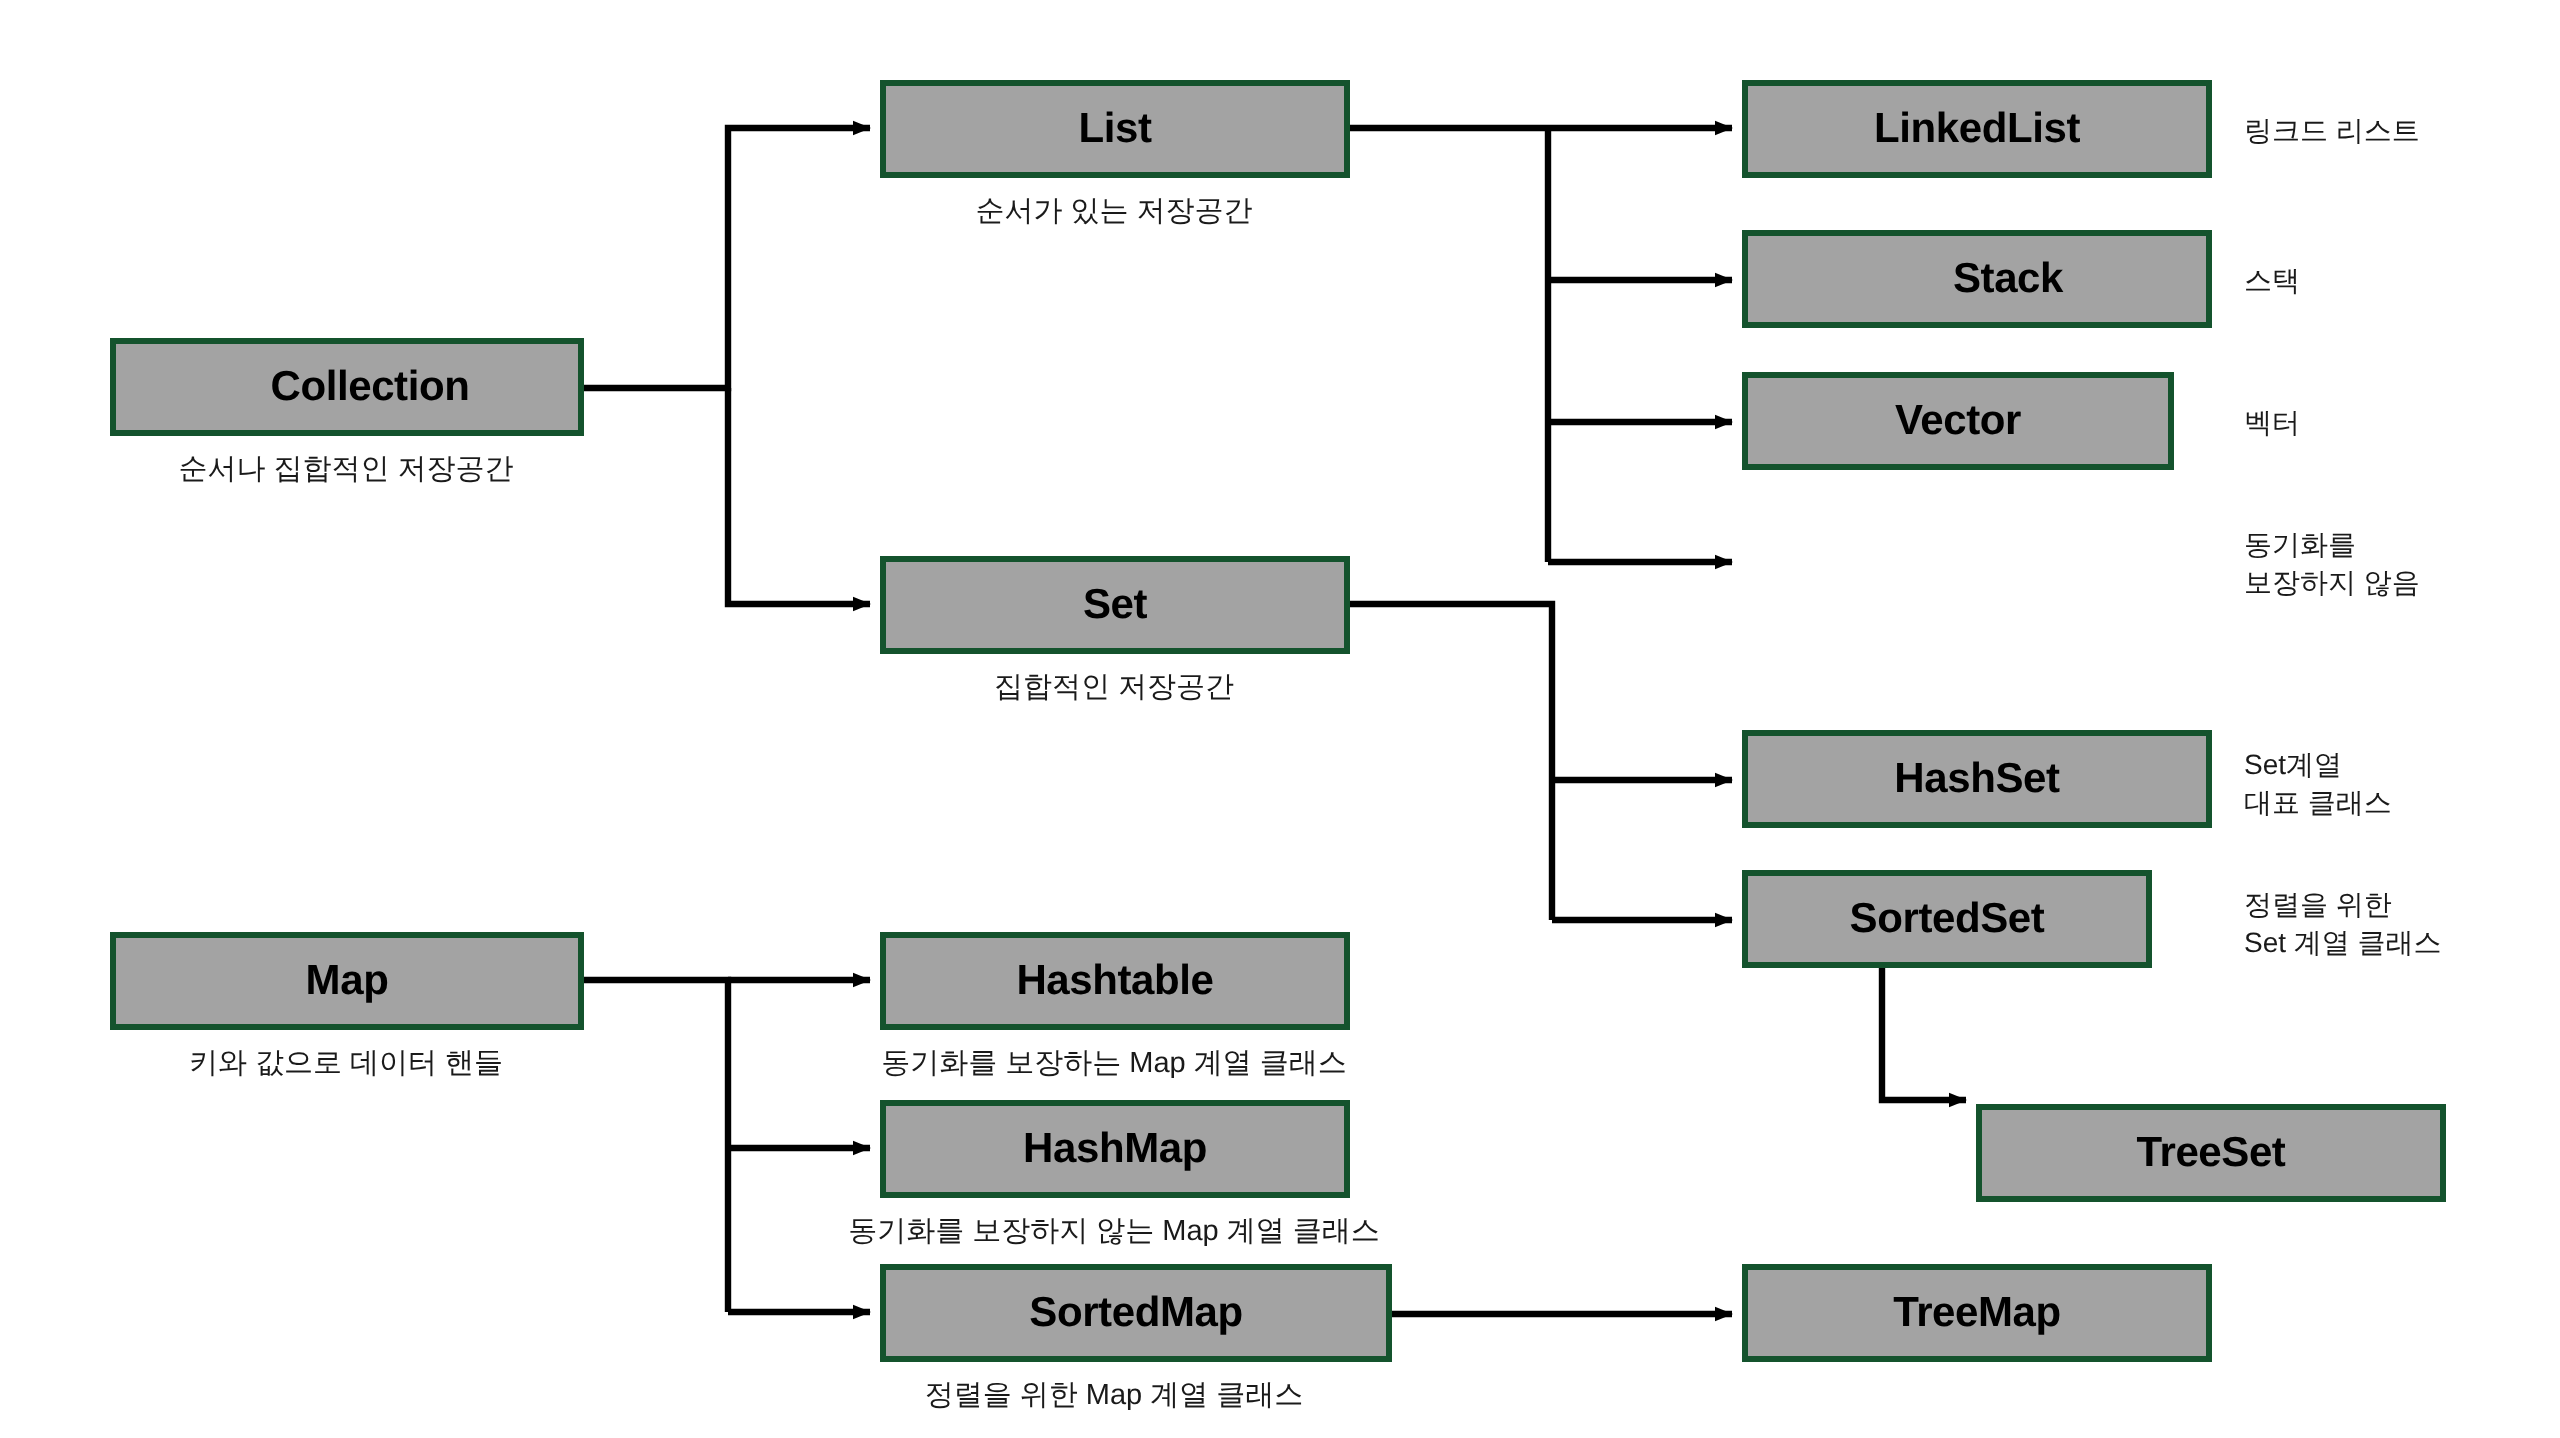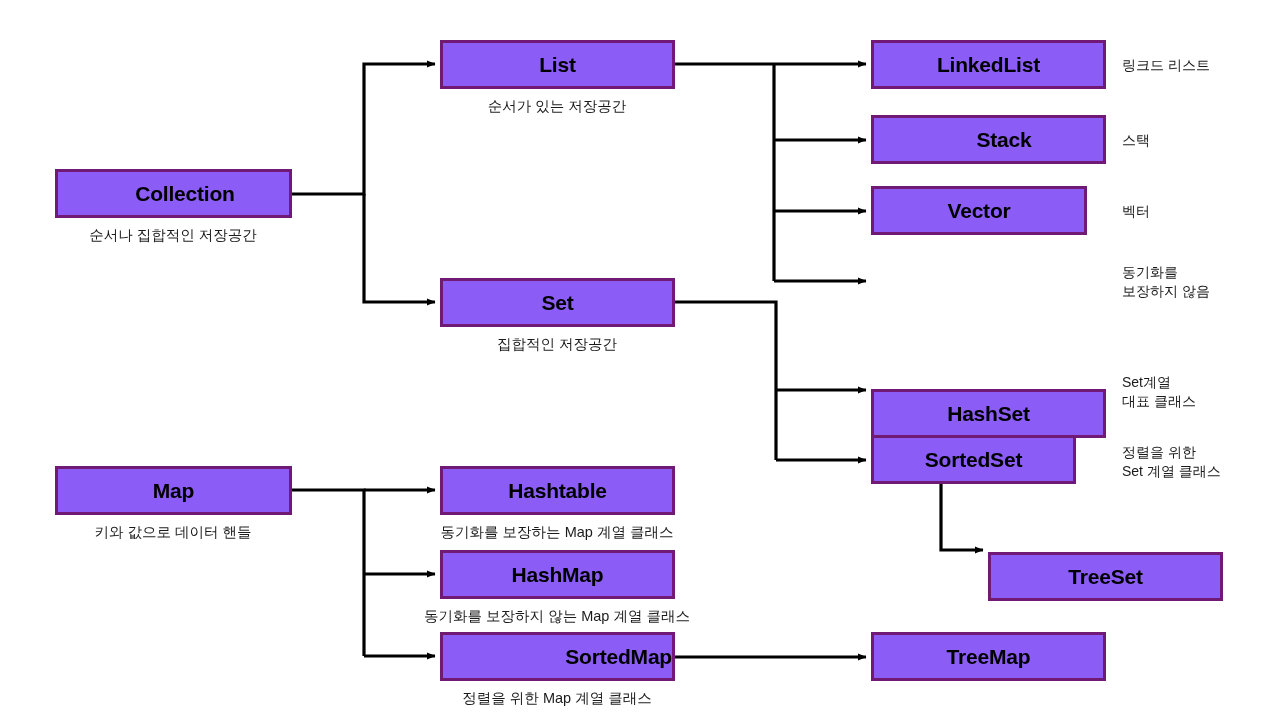--- a/index.html
+++ b/index.html
@@ -19,22 +19,22 @@
     position: absolute;
     left: 0;
     top: 0;
     width: 1280px;
     height: 719px;
     pointer-events: none;
   }
   .node {
     position: absolute;
     box-sizing: border-box;
-    background: #8b5cf6;
-    border: 3px solid #701a75;
+    background: #a3a3a3;
+    border: 3px solid #14532d;
     display: flex;
     align-items: center;
     justify-content: center;
   }
   .node .node-label {
     font-weight: bold;
     font-size: 21px;
     color: #000000;
     letter-spacing: -0.2px;
     white-space: nowrap;
@@ -137,39 +137,39 @@
   </div>
   <div class="node" style="left:871px;top:40px;width:235px;height:49px;">
     <span class="node-label">LinkedList</span>
   </div>
   <div class="node" style="left:871px;top:115px;width:235px;height:49px;padding-left:31px;">
     <span class="node-label">Stack</span>
   </div>
   <div class="node" style="left:871px;top:186px;width:216px;height:49px;">
     <span class="node-label">Vector</span>
   </div>
-  <div class="node" style="left:871px;top:365px;width:235px;height:49px;margin-top:24px;">
+  <div class="node" style="left:871px;top:365px;width:235px;height:49px;">
     <span class="node-label">HashSet</span>
   </div>
   <div class="node" style="left:871px;top:435px;width:205px;height:49px;">
     <span class="node-label">SortedSet</span>
   </div>
   <div class="node" style="left:988px;top:525px;width:235px;height:49px;margin-top:27px;">
     <span class="node-label">TreeSet</span>
   </div>
   <div class="node" style="left:55px;top:466px;width:237px;height:49px;">
     <span class="node-label">Map</span>
   </div>
   <div class="node" style="left:440px;top:466px;width:235px;height:49px;">
     <span class="node-label">Hashtable</span>
   </div>
   <div class="node" style="left:440px;top:550px;width:235px;height:49px;">
     <span class="node-label">HashMap</span>
   </div>
-  <div class="node" style="left:440px;top:632px;width:235px;height:49px;justify-content:flex-end;">
+  <div class="node" style="left:440px;top:632px;width:256px;height:49px;">
     <span class="node-label">SortedMap</span>
   </div>
   <div class="node" style="left:871px;top:632px;width:235px;height:49px;">
     <span class="node-label">TreeMap</span>
   </div>
 
   <div class="caption centered" style="left:173px;top:226px;">순서나 집합적인 저장공간</div>
   <div class="caption centered" style="left:557px;top:97px;">순서가 있는 저장공간</div>
   <div class="caption centered" style="left:557px;top:335px;">집합적인 저장공간</div>
   <div class="caption centered" style="left:173px;top:523px;">키와 값으로 데이터 핸들</div>

